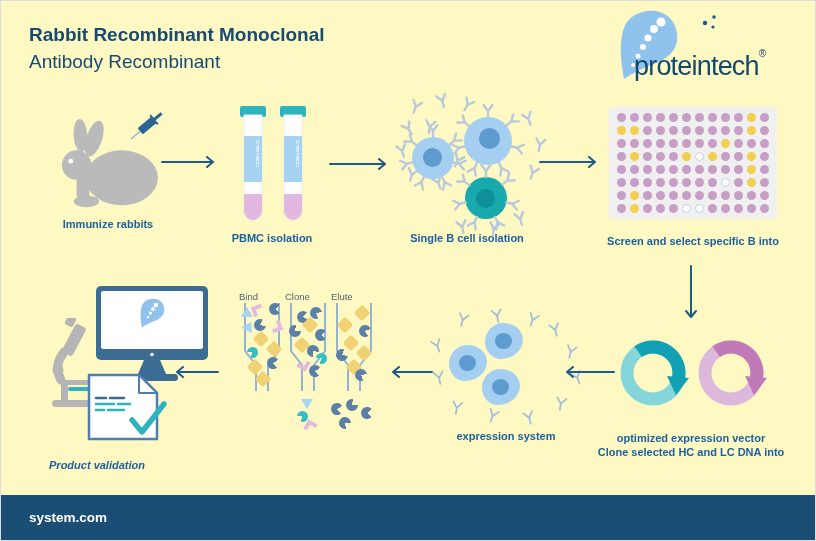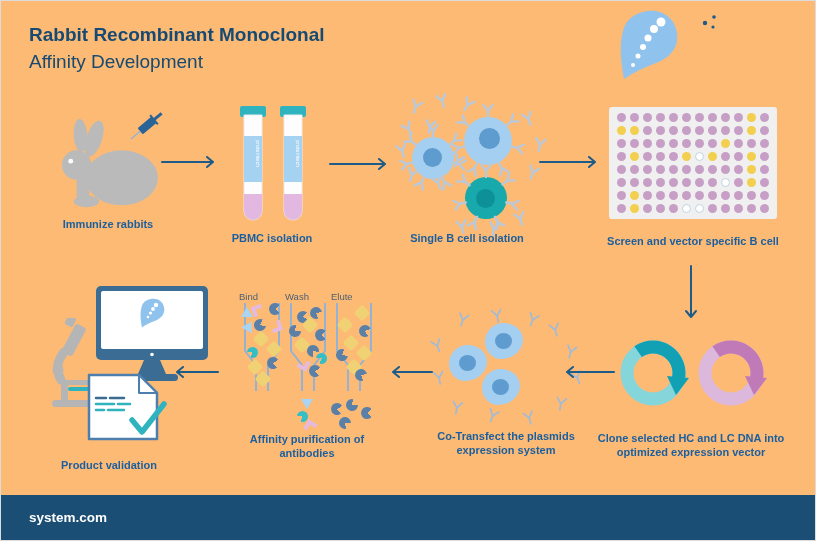--- a/index.html
+++ b/index.html
@@ -1,16 +1,16 @@
 <!DOCTYPE html>
 <html><head>
 <meta charset="utf-8">
 <style>
   html,body{margin:0;padding:0;background:#fff;}
-  .canvas{position:relative;width:816px;height:541px;background:#fdba74;overflow:hidden;
+  .canvas{position:relative;width:816px;height:541px;background:#fef9c3;overflow:hidden;
           font-family:"Liberation Sans",sans-serif;border:1px solid #dcdcdc;box-sizing:border-box;}
   
   .title{position:absolute;left:28px;top:20px;color:#164a72;font-size:19px;line-height:27px;}
   .title .l1{font-weight:bold;}
   .logo-text{position:absolute;left:633px;top:47px;color:#12486f;font-size:27px;letter-spacing:-0.8px;}
   .logo-text sup{font-size:10px;vertical-align:18px;letter-spacing:0;}
   
   .step-label{position:absolute;transform:translateX(-50%);text-align:center;
               font-weight:bold;font-size:11px;line-height:13.5px;color:#1b5f9f;white-space:nowrap;}
   
@@ -47,35 +47,36 @@
           display:flex;align-items:center;justify-content:space-between;padding:0 28px;
           font-weight:bold;font-size:13.5px;}
 </style>
 </head>
 <body>
 
 <div class="canvas">
 
   <div class="title">
     <div class="l1">Rabbit Recombinant Monoclonal</div>
-    <div class="l2">Affinity Development</div>
+    <div class="l2">Antibody Recombinant</div>
   </div>
 
   <svg class="art" style="left:616px;top:8px;" width="118" height="72" viewBox="0 0 118 72">
     <path d="M30,2 C44,0 58,8 60,24 C62,40 52,50 34,56 C24,60 14,65 7,70 C4,54 2,36 6,22 C9,10 18,4 30,2 Z" fill="#8fc3ed"></path>
     <circle cx="16" cy="56" r="2" fill="#fff"></circle>
       <circle cx="21" cy="47" r="2.5" fill="#fff"></circle>
     <circle cx="26" cy="38" r="3" fill="#fff"></circle>
       <circle cx="31" cy="29" r="3.5" fill="#fff"></circle>
     <circle cx="37" cy="20" r="4" fill="#fff"></circle>
       <circle cx="44" cy="13" r="4.5" fill="#fff"></circle>
     <circle cx="88" cy="14" r="2.2" fill="#1d5a8c"></circle>
       <circle cx="97" cy="8" r="1.8" fill="#1d5a8c"></circle>
       <circle cx="96" cy="18" r="1.6" fill="#1d5a8c"></circle>
   </svg>
+  <div class="logo-text"><span>proteintech</span><sup>®</sup></div>
 
   <svg class="art" style="left:42px;top:118px;" width="128" height="98" viewBox="0 0 130 100">
     <g fill="#bababa">
       <ellipse cx="52" cy="20" rx="8" ry="19" transform="rotate(18 52 20)"></ellipse>
       <ellipse cx="38" cy="17" rx="7" ry="17" transform="rotate(-4 38 17)"></ellipse>
       <ellipse cx="80" cy="60" rx="37" ry="28"></ellipse>
       <circle cx="34" cy="47" r="15"></circle>
       <rect x="34" y="56" width="13" height="28" rx="6"></rect>
       <ellipse cx="44" cy="84" rx="13" ry="6"></ellipse>
     </g>
@@ -328,37 +329,37 @@
           <span class="well well-P"></span>
           <span class="well well-E"></span>
           <span class="well well-E"></span>
           <span class="well well-P"></span>
           <span class="well well-P"></span>
           <span class="well well-P"></span>
           <span class="well well-P"></span>
           <span class="well well-P"></span>
         </div></div>
   </div>
-  <div class="step-label" style="left:692px;top:234px;">Screen and vector specific B cell</div>
+  <div class="step-label" style="left:692px;top:234px;">Screen and select specific B into</div>
 
   <svg class="art" style="left:612px;top:328px;" width="160" height="86" viewBox="0 0 160 86">
     <g>
       <circle cx="40" cy="44" r="26" stroke="#85d6da" stroke-width="13" fill="none"></circle>
       <path d="M25.1,22.7 A26,26 0 0 1 65.1,50.7" stroke="#12a0b5" stroke-width="13" fill="none"></path>
       <polygon points="54,47 76,49 63,66" fill="#12a0b5"></polygon>
     </g>
     <g>
       <circle cx="118" cy="44" r="26" stroke="#dcb9dc" stroke-width="13" fill="none"></circle>
       <path d="M103.1,22.7 A26,26 0 0 1 143.1,50.7" stroke="#c07ab8" stroke-width="13" fill="none"></path>
       <polygon points="132,47 154,49 141,66" fill="#c07ab8"></polygon>
     </g>
   </svg>
   <div class="step-label" style="left:690px;top:431px;">
+    <div>optimized expression vector</div>
     <div>Clone selected HC and LC DNA into</div>
-    <div>optimized expression vector</div>
   </div>
 
   <div class="art" style="left:428px;top:310px;width:155px;height:115px;">
     <div class="blob" style="left:20px;top:34px;">
         <div class="nucleus"></div>
       </div>
     <div class="blob" style="left:56px;top:12px;">
         <div class="nucleus"></div>
       </div>
     <div class="blob" style="left:53px;top:58px;">
@@ -395,21 +396,20 @@
         <path d="M0,7 L0,1 M0,1 L-4.5,-5 M0,1 L4.5,-5" stroke="#9fbbda" stroke-width="1.7" fill="none" stroke-linecap="round" transform="rotate(20)"></path>
       </svg>
       <svg width="16" height="16" viewBox="-8 -8 16 16" style="position: absolute; left: 20px; top: 88px; overflow: visible;">
         <path d="M0,7 L0,1 M0,1 L-4.5,-5 M0,1 L4.5,-5" stroke="#9fbbda" stroke-width="1.7" fill="none" stroke-linecap="round" transform="rotate(10)"></path>
       </svg>
       <svg width="16" height="16" viewBox="-8 -8 16 16" style="position: absolute; left: 2px; top: 58px; overflow: visible;">
         <path d="M0,7 L0,1 M0,1 L-4.5,-5 M0,1 L4.5,-5" stroke="#9fbbda" stroke-width="1.7" fill="none" stroke-linecap="round" transform="rotate(-10)"></path>
       </svg>
     </div>
   <div class="step-label" style="left:505px;top:429px;">
-    <div>Co-Transfect the plasmids</div>
     <div>expression system</div>
   </div>
 
   <div class="pur-col" style="left:238px;">
     <div class="col-label">Bind</div>
     <svg style="position:absolute;left:0;top:16px;" width="46" height="92" viewBox="0 0 46 92">
       <path d="M6,0 L6,48 L17,62 L17,88" stroke="#93b2d4" stroke-width="2" fill="none" stroke-linejoin="round"></path>
       <path d="M40,0 L40,48 L29,62 L29,88" stroke="#93b2d4" stroke-width="2" fill="none" stroke-linejoin="round"></path>
     </svg>
   <i class="shp tri" style="left: 2px; top: 20px; transform: rotate(0deg);"></i>
@@ -419,21 +419,21 @@
       <i class="shp ab" style="left: 15px; top: 32px; transform: rotate(-15deg);"></i>
       <i class="shp chev" style="left: 32px; top: 34px; transform: rotate(160deg);"></i>
       <i class="shp bead" style="left: 16px; top: 46px; transform: rotate(45deg);"></i>
       <i class="shp pacT" style="left: 8px; top: 60px; transform: rotate(0deg);"></i>
       <i class="shp bead" style="left: 29px; top: 56px; transform: rotate(45deg);"></i>
       <i class="shp bead" style="left: 10px; top: 74px; transform: rotate(45deg);"></i>
       <i class="shp ab" style="left: 28px; top: 70px; transform: rotate(20deg);"></i>
       <i class="shp bead" style="left: 18px; top: 86px; transform: rotate(45deg);"></i>
     </div>
   <div class="pur-col" style="left:284px;">
-    <div class="col-label">Wash</div>
+    <div class="col-label">Clone</div>
     <svg style="position:absolute;left:0;top:16px;" width="46" height="92" viewBox="0 0 46 92">
       <path d="M6,0 L6,48 L17,62 L17,88" stroke="#93b2d4" stroke-width="2" fill="none" stroke-linejoin="round"></path>
       <path d="M40,0 L40,48 L29,62 L29,88" stroke="#93b2d4" stroke-width="2" fill="none" stroke-linejoin="round"></path>
     </svg>
   <i class="shp ab" style="left: 12px; top: 24px; transform: rotate(0deg);"></i>
       <i class="shp ab" style="left: 25px; top: 20px; transform: rotate(40deg);"></i>
       <i class="shp bead" style="left: 19px; top: 32px; transform: rotate(45deg);"></i>
       <i class="shp ab" style="left: 4px; top: 38px; transform: rotate(-30deg);"></i>
       <i class="shp ab" style="left: 30px; top: 42px; transform: rotate(10deg);"></i>
       <i class="shp bead" style="left: 11px; top: 52px; transform: rotate(45deg);"></i>
@@ -457,24 +457,20 @@
       <i class="shp bead" style="left: 14px; top: 50px; transform: rotate(45deg);"></i>
       <i class="shp bead" style="left: 27px; top: 60px; transform: rotate(45deg);"></i>
       <i class="shp ab" style="left: 5px; top: 62px; transform: rotate(-20deg);"></i>
       <i class="shp bead" style="left: 17px; top: 74px; transform: rotate(45deg);"></i>
       <i class="shp ab" style="left: 24px; top: 82px; transform: rotate(40deg);"></i>
       <i class="shp ab" style="left: 0px; top: 116px; transform: rotate(20deg);"></i>
       <i class="shp ab" style="left: 15px; top: 112px; transform: rotate(-30deg);"></i>
       <i class="shp ab" style="left: 30px; top: 120px; transform: rotate(10deg);"></i>
       <i class="shp ab" style="left: 8px; top: 130px; transform: rotate(50deg);"></i>
     </div>
-  <div class="step-label" style="left:306px;top:432px;">
-    <div>Affinity purification of</div>
-    <div>antibodies</div>
-  </div>
 
   <div class="art" style="left:35px;top:285px;width:185px;height:160px;">
     <svg style="position:absolute;left:8px;top:32px;" width="72" height="92" viewBox="0 0 72 92">
       <g fill="#b5b5b5">
         <rect x="24" y="6" width="12" height="32" rx="3" transform="rotate(28 30 22)"></rect>
         <rect x="22" y="-2" width="9" height="10" rx="2" transform="rotate(28 26 3)"></rect>
         <circle cx="14" cy="52" r="5.5"></circle>
         <rect x="16" y="62" width="38" height="5" rx="2"></rect>
         <rect x="17" y="64" width="7" height="20"></rect>
         <rect x="8" y="82" width="46" height="7" rx="3.5"></rect>
@@ -498,21 +494,21 @@
       <path d="M3,3 h50 l18,18 v46 h-68 z" fill="#fff" stroke="#4d7fae" stroke-width="2.5" stroke-linejoin="round"></path>
       <path d="M53,3 l18,18 h-18 z" fill="#fff" stroke="#4d7fae" stroke-width="2" stroke-linejoin="round"></path>
       <g stroke-width="2.5" stroke-linecap="round">
         <path d="M10,26 h10 M24,26 h14" stroke="#3a6c94"></path>
         <path d="M10,32 h18 M32,32 h12" stroke="#2fb4bf"></path>
         <path d="M10,38 h8 M22,38 h16" stroke="#2fb4bf"></path>
       </g>
       <path d="M46,48 L56,60 L78,32" stroke="#2fb4bf" stroke-width="5.5" fill="none" stroke-linecap="round" stroke-linejoin="round"></path>
     </svg>
   </div>
-  <div class="step-label" style="left:108px;top:458px;">Product validation</div>
+  <div class="step-label" style="left:96px;top:458px;font-style:italic;">Product validation</div>
 
   <svg class="arrow" style="left:160px;top:155px;" width="58" height="12">
     <path d="M1,6 L51,6"></path>
       <polyline points="46,1 52,6 46,11"></polyline>
     </svg>
   <svg class="arrow" style="left:328px;top:157px;" width="62" height="12">
     <path d="M1,6 L55,6"></path>
       <polyline points="50,1 56,6 50,11"></polyline>
     </svg>
   <svg class="arrow" style="left:538px;top:155px;" width="62" height="12">

